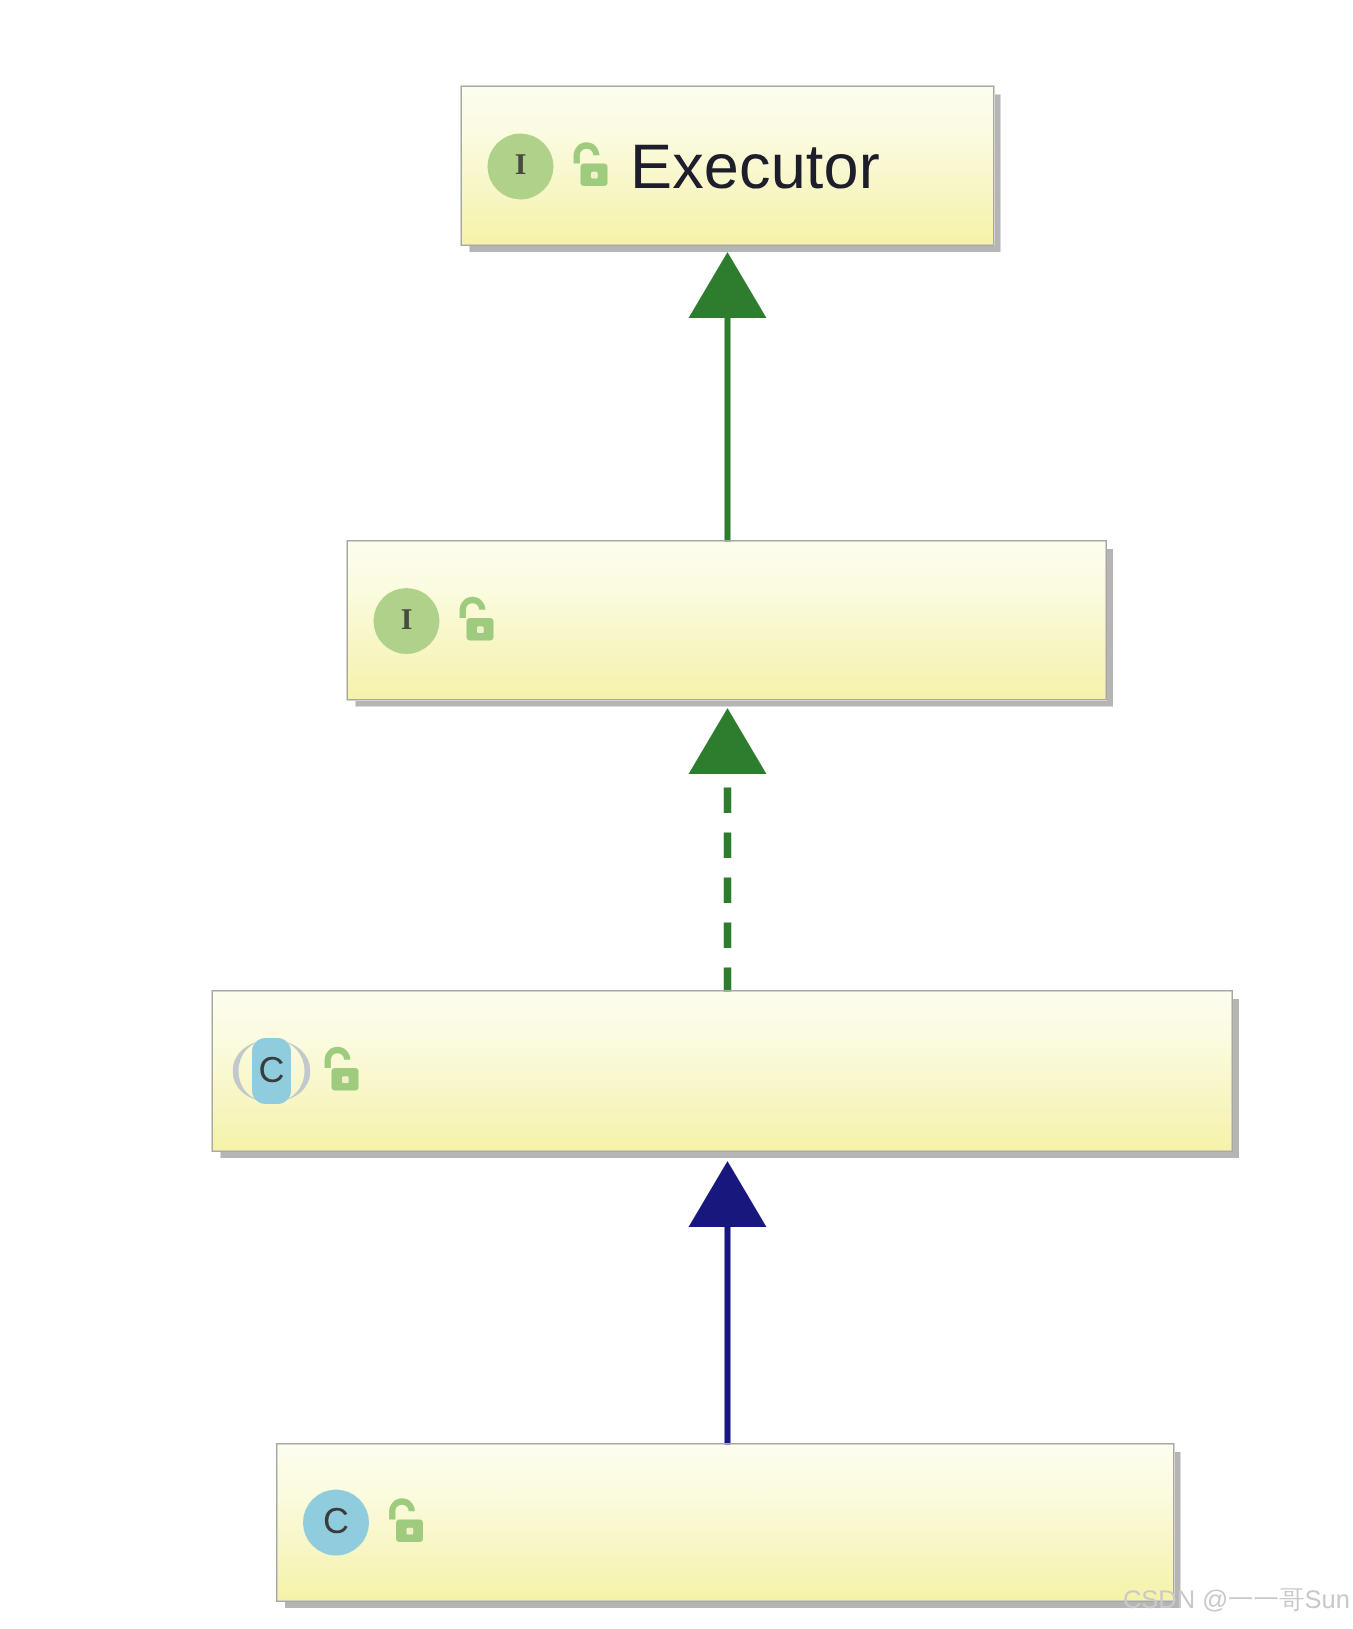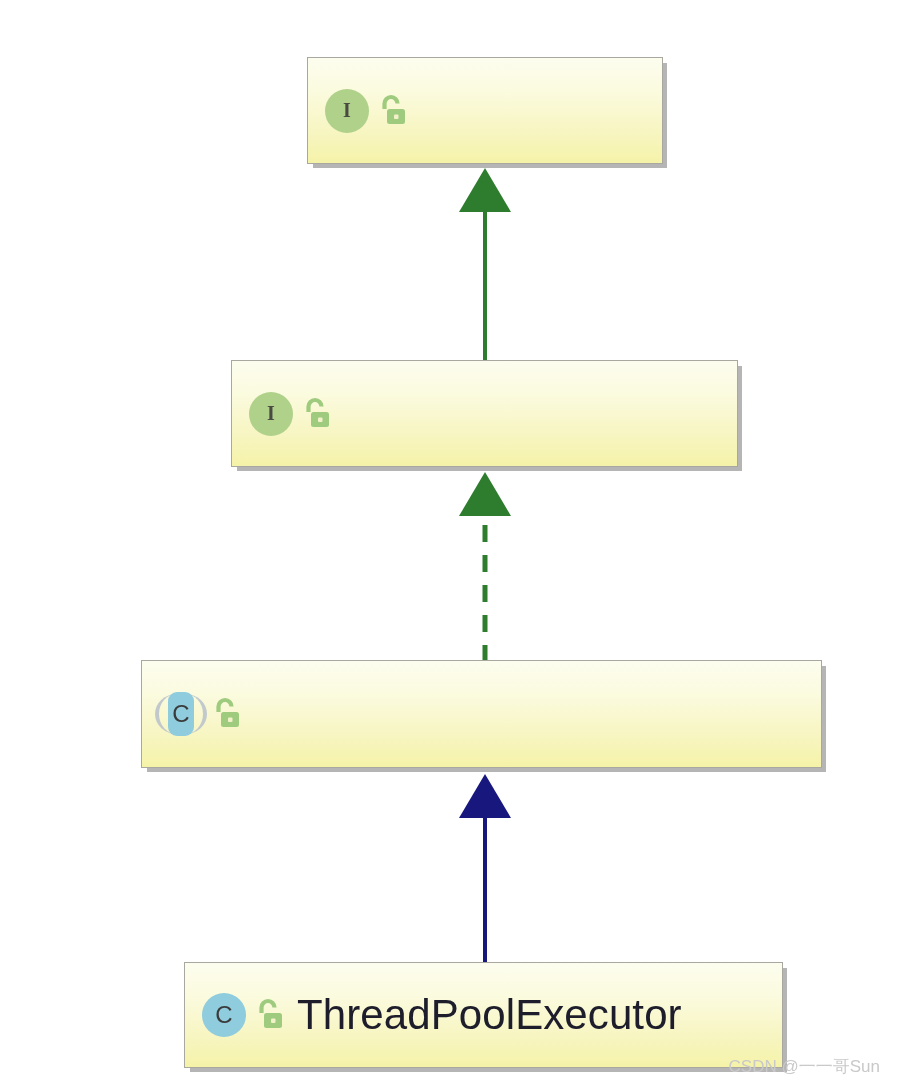--- a/index.html
+++ b/index.html
@@ -142,21 +142,21 @@
 
   
   .edge {
     position: absolute;
     z-index: 1;
   }
 
   
   .watermark {
     position: absolute;
-    right: 22px;
+    right: 2px;
     bottom: 8px;
     font-size: 17px;
     color: #c9c9c9;
     white-space: nowrap;
     z-index: 20;
     font-family: "Liberation Sans", sans-serif;
   }
 </style>
 </head>
 <body>
@@ -180,20 +180,21 @@
 
   <div class="node" style="left:307px; top:57px; width:356px; height:107px;">
     <span class="icon-slot">
       <span class="icon-interface">I</span>
     </span>
     <svg class="icon-lock" viewBox="0 0 30 34" xmlns="http://www.w3.org/2000/svg">
       <path d="M6.5 15 L6.5 9.5 A6.5 6.5 0 0 1 19.5 9.5" fill="none" stroke="#9ecb7d" stroke-width="4.2"></path>
       <rect x="9" y="15" width="18" height="15" rx="2.5" fill="#9ecb7d"></rect>
       <rect x="16" y="20.5" width="4.5" height="4.5" rx="1" fill="#f3f1c9"></rect>
     </svg>
+    <span class="node-label">Executor</span>
   </div>
 
   <div class="node" style="left:231px; top:360px; width:507px; height:107px;">
     <span class="icon-slot">
       <span class="icon-interface">I</span>
     </span>
     <svg class="icon-lock" viewBox="0 0 30 34" xmlns="http://www.w3.org/2000/svg">
       <path d="M6.5 15 L6.5 9.5 A6.5 6.5 0 0 1 19.5 9.5" fill="none" stroke="#9ecb7d" stroke-width="4.2"></path>
       <rect x="9" y="15" width="18" height="15" rx="2.5" fill="#9ecb7d"></rect>
       <rect x="16" y="20.5" width="4.5" height="4.5" rx="1" fill="#f3f1c9"></rect>
@@ -217,18 +218,17 @@
 
   <div class="node" style="left:184px; top:962px; width:599px; height:106px;">
     <span class="icon-slot">
       <span class="icon-class">C</span>
     </span>
     <svg class="icon-lock" viewBox="0 0 30 34" xmlns="http://www.w3.org/2000/svg">
       <path d="M6.5 15 L6.5 9.5 A6.5 6.5 0 0 1 19.5 9.5" fill="none" stroke="#9ecb7d" stroke-width="4.2"></path>
       <rect x="9" y="15" width="18" height="15" rx="2.5" fill="#9ecb7d"></rect>
       <rect x="16" y="20.5" width="4.5" height="4.5" rx="1" fill="#f3f1c9"></rect>
     </svg>
-    <span class="node-label">ThreadPoolExecutor</span>
   </div>
 
   <div class="watermark">CSDN @一一哥Sun</div>
 
 </div>
 
 </body></html>

